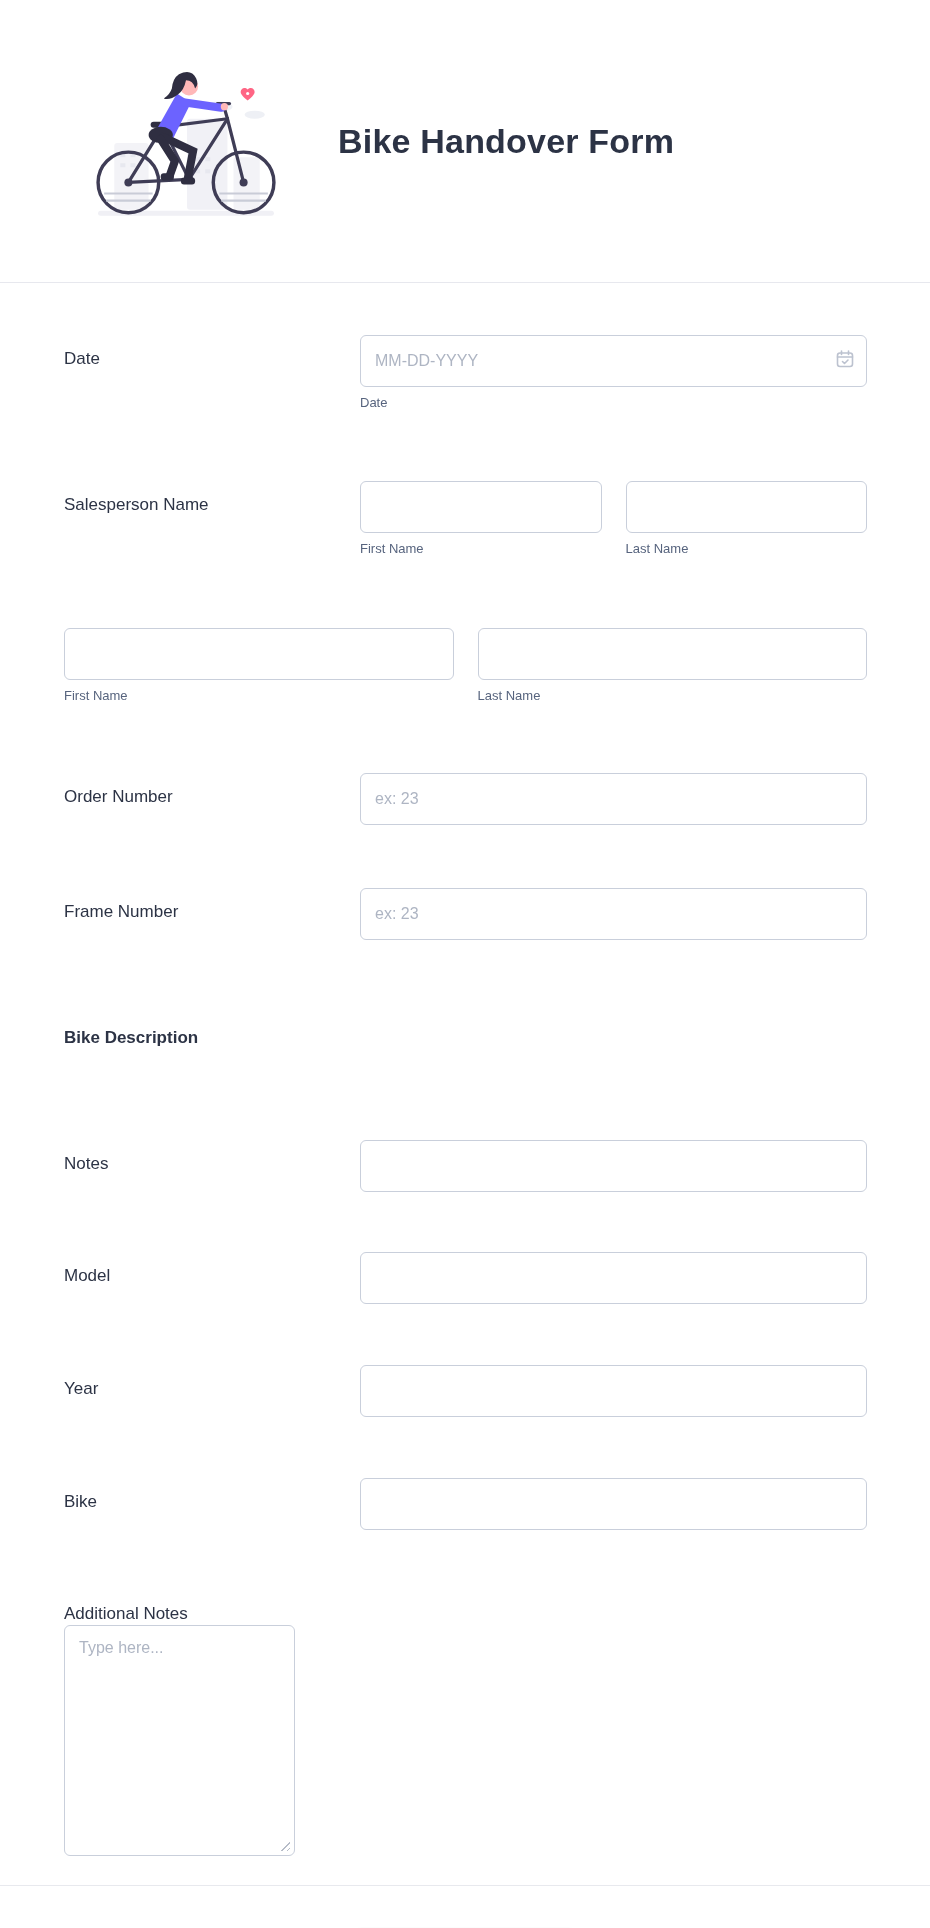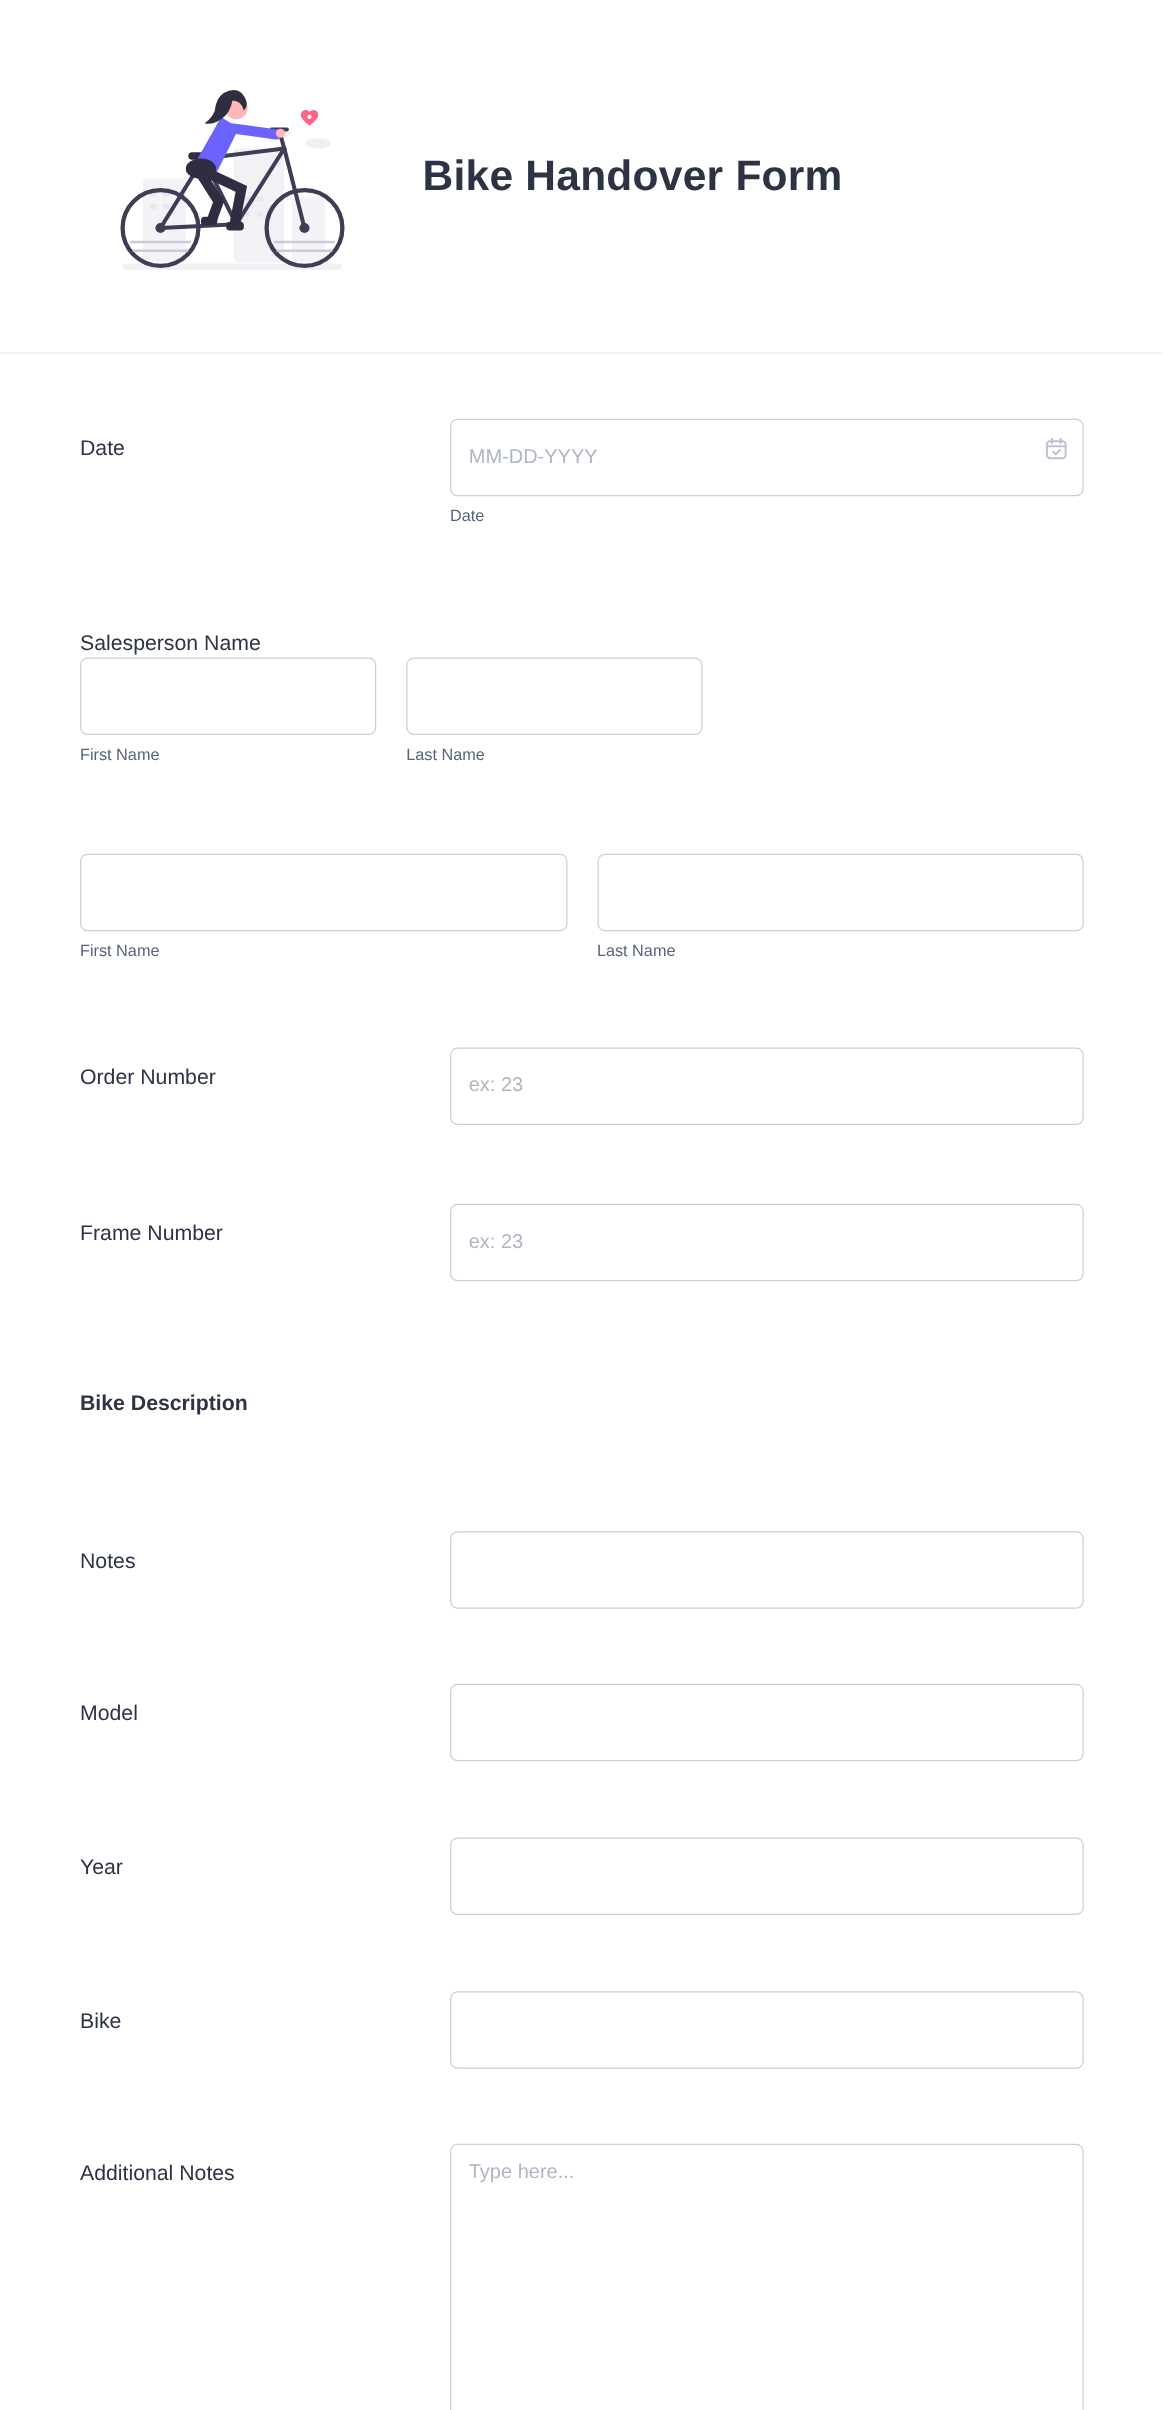--- a/index.html
+++ b/index.html
@@ -40,21 +40,21 @@
     padding-top: 13px;
     font-size: 17px;
     font-weight: 500;
     color: #2c3345;
     line-height: 22px;
   }
   .field-col { flex: 1; min-width: 0; }
 
   .text-input, .textarea-input {
     width: 100%;
-    height: 62px;
+    height: 52px;
     border: 1px solid #c9cfdb;
     border-radius: 6px;
     background: #ffffff;
     padding: 0 14px;
     font-family: "Liberation Sans", "DejaVu Sans", sans-serif;
     font-size: 16px;
     color: #2c3345;
     outline: none;
   }
   .text-input::placeholder, .textarea-input::placeholder { color: #aeb5c3; opacity: 1; }
@@ -74,36 +74,36 @@
     width: 20px;
     height: 20px;
     cursor: pointer;
   }
 
   .name-grid { display: flex; gap: 24px; }
   .name-half { flex: 1; min-width: 0; }
 
   
   .row-date        { margin-bottom: 70px; }
-  .row-salesperson { margin-bottom: 71px; flex-direction: column; }
+  .row-salesperson { margin-bottom: 71px; }
   .row-customer    { margin-bottom: 69px; }
   .row-order       { margin-bottom: 63px; }
   .row-frame       { margin-bottom: 0; }
   .section-header {
     margin: 87px 0 91px;
     font-size: 17px;
     font-weight: 700;
     color: #2c3345;
     line-height: 22px;
   }
   .row-make  { margin-bottom: 60px; }
   .row-model { margin-bottom: 61px; }
   .row-year  { margin-bottom: 61px; }
   .row-color { margin-bottom: 60px; }
-  .row-notes { margin-bottom: 0; }
+  .row-notes { margin-bottom: 0; flex-direction: column; }
 
   .textarea-wrap { position: relative; }
   .textarea-input {
     height: 231px;
     padding: 11px 14px;
     resize: none;
     line-height: 21px;
   }
   .resize-grip {
     position: absolute;

